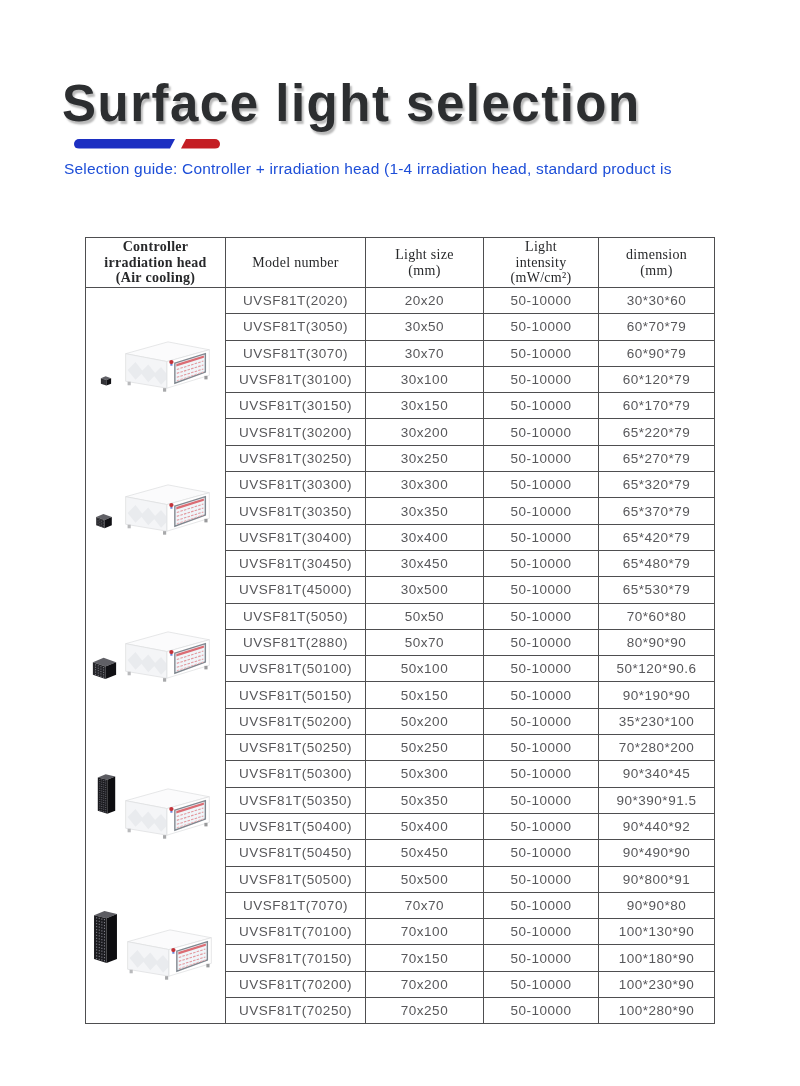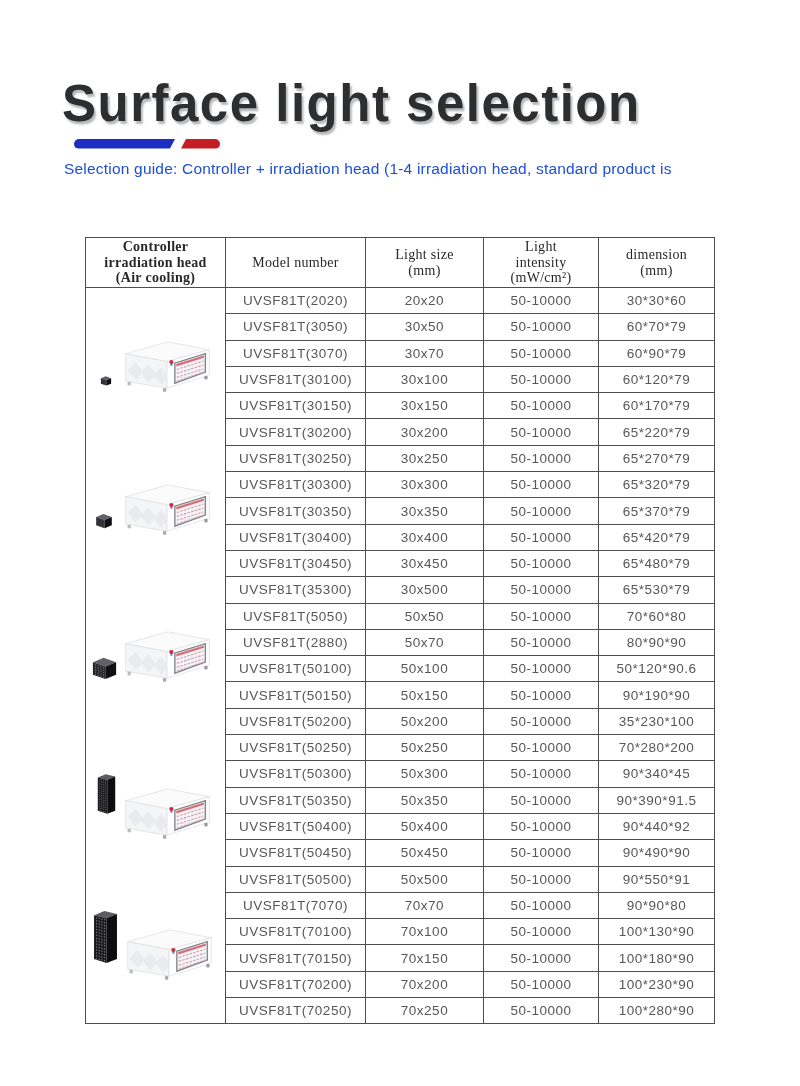--- a/index.html
+++ b/index.html
@@ -258,21 +258,21 @@
     <td>50-10000</td>
     <td>65*420*79</td>
   </tr>
         <tr>
     <td>UVSF81T(30450)</td>
     <td>30x450</td>
     <td>50-10000</td>
     <td>65*480*79</td>
   </tr>
         <tr>
-    <td>UVSF81T(35300)</td>
+    <td>UVSF81T(45000)</td>
     <td>30x500</td>
     <td>50-10000</td>
     <td>65*530*79</td>
   </tr>
         <tr>
     <td>UVSF81T(5050)</td>
     <td>50x50</td>
     <td>50-10000</td>
     <td>70*60*80</td>
   </tr>
@@ -327,21 +327,21 @@
         <tr>
     <td>UVSF81T(50450)</td>
     <td>50x450</td>
     <td>50-10000</td>
     <td>90*490*90</td>
   </tr>
         <tr>
     <td>UVSF81T(50500)</td>
     <td>50x500</td>
     <td>50-10000</td>
-    <td>90*550*91</td>
+    <td>90*800*91</td>
   </tr>
         <tr>
     <td>UVSF81T(7070)</td>
     <td>70x70</td>
     <td>50-10000</td>
     <td>90*90*80</td>
   </tr>
         <tr>
     <td>UVSF81T(70100)</td>
     <td>70x100</td>

